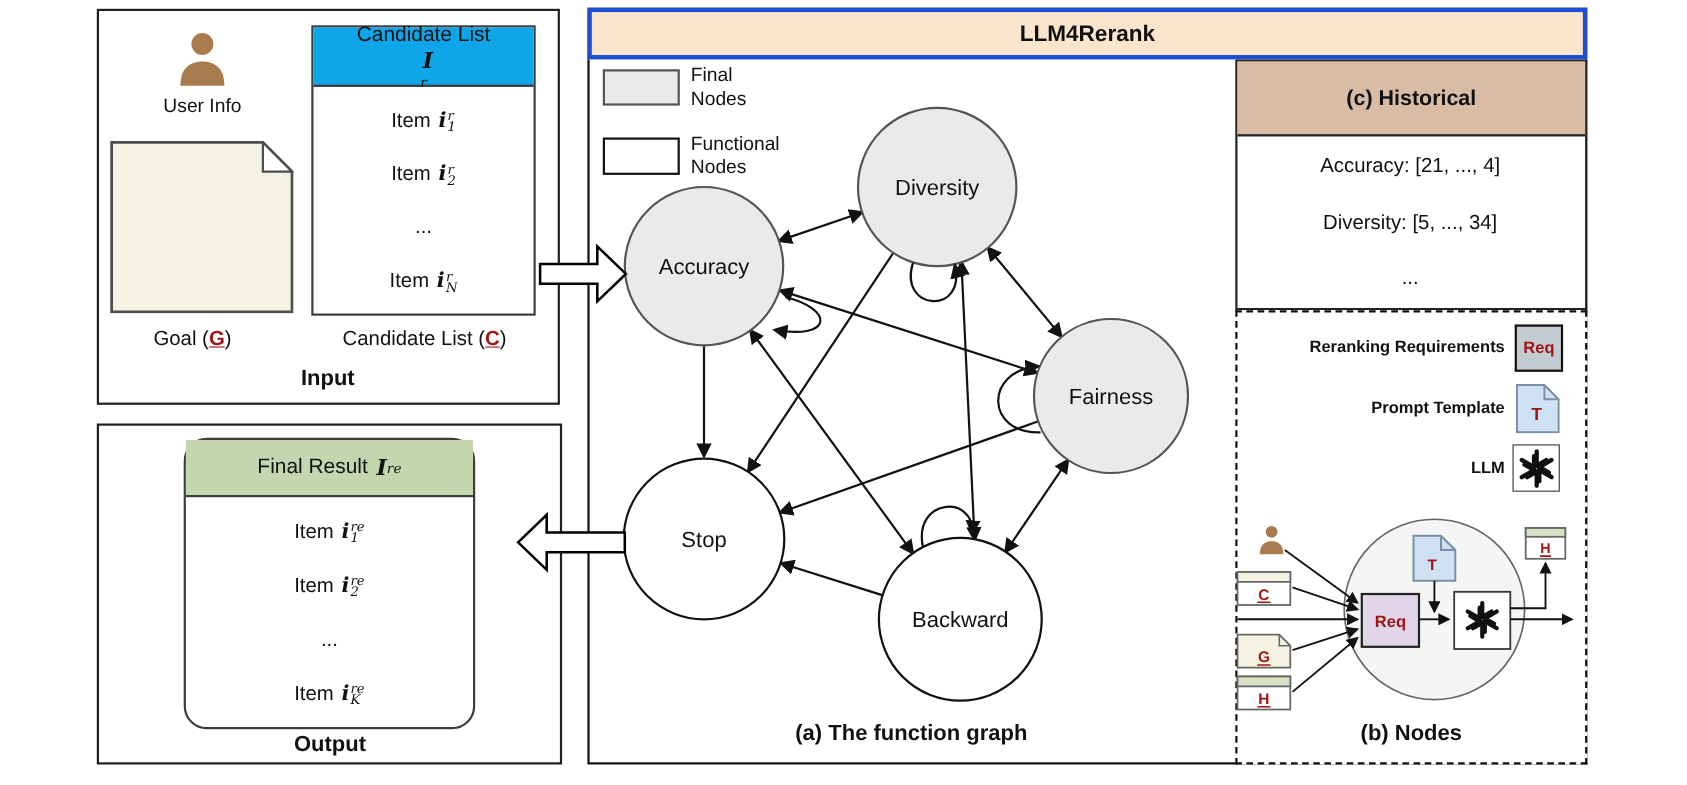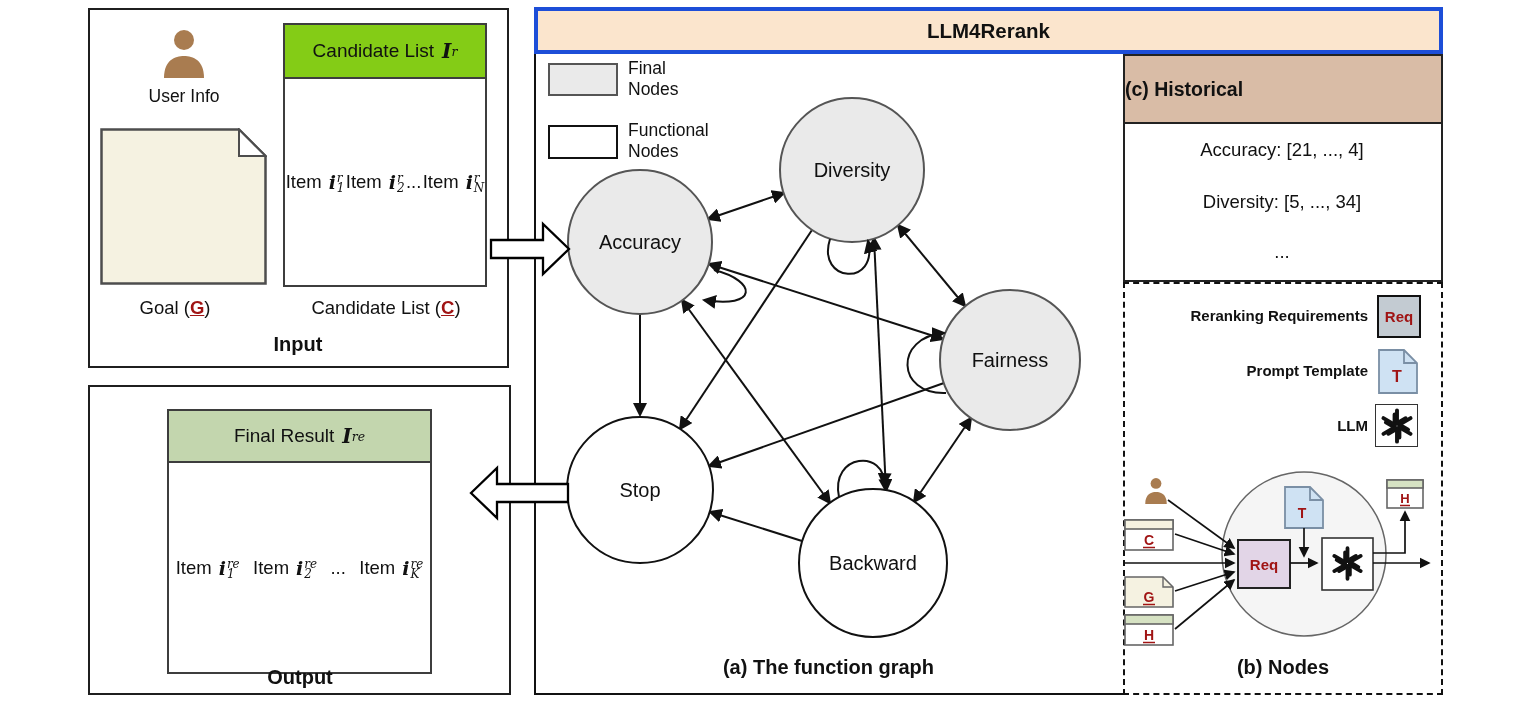--- a/index.html
+++ b/index.html
@@ -5,23 +5,23 @@
   * { margin:0; padding:0; box-sizing:border-box; }
   html,body { width:1534px; height:714px; background:#fff; font-family:"Liberation Sans", sans-serif; color:#111; position:relative; overflow:hidden; }
   .abs { position:absolute; }
 
   
   .outline-box { position:absolute; border:2px solid #1f1f1f; background:#fff; }
 
   
   .mini-table { position:absolute; border:2px solid #3d3d3d; background:#fff; display:flex; flex-direction:column; }
   .mt-header { height:54px; border-bottom:2px solid #3d3d3d; display:flex; align-items:center; justify-content:center; font-size:19px; white-space:nowrap; }
-  .mt-header.cream { background:#84cc16; }
+  .mt-header.cream { background:#0ea5e9;flex-direction:column; }
   .mt-header.green { background:#C3D6AE; height:52px; }
-  .mt-body { flex:1; display:flex; flex-direction:row; justify-content:space-around; align-items:center; font-size:18.5px; padding:6px 0; }
+  .mt-body { flex:1; display:flex; flex-direction:column; justify-content:space-around; align-items:center; font-size:18.5px; padding:6px 0; }
   .item-row { display:flex; align-items:center; }
 
   
   .msym { font-family:"DejaVu Serif", serif; font-style:italic; font-weight:bold; font-size:19px; margin-left:7px; }
   .msym:empty { margin:0; }
   .msym.hdr { font-size:20px; margin-left:8px; }
   sup.msup { font-family:"DejaVu Serif", serif; font-style:italic; font-weight:normal; font-size:12.5px; }
   .ss { display:inline-flex; flex-direction:column; align-items:flex-start; font-family:"DejaVu Serif", serif; font-style:italic; font-size:12px; line-height:10px; transform:translateY(1px); margin-left:1px; }
   .ss sup, .ss sub { font-size:12px; line-height:10px; }
 
@@ -33,21 +33,21 @@
   
   #main-panel { position:absolute; left:534px; top:7px; width:909px; height:688px; border:2px solid #111; background:#fff; }
   #panel-header { position:absolute; left:534px; top:7px; width:909px; height:47px; background:#FBE5CD; border:4px solid #1d4ed8; display:flex; align-items:center; justify-content:center; font-weight:bold; font-size:20.5px; }
 
   
   .legend-swatch { position:absolute; width:70px; }
   .legend-label { position:absolute; font-size:17.5px; line-height:21px; }
 
   
   #pool-box { position:absolute; left:1123px; top:54px; width:320px; height:228px; border:2px solid #222; background:#fff; }
-  #pool-header { height:68px; background:#D9BCA6; border-bottom:2px solid #222; display:flex; flex-direction:column; justify-content:center; font-weight:bold; font-size:19.5px; line-height:26px; }
+  #pool-header { height:68px; background:#D9BCA6; border-bottom:2px solid #222; display:flex; flex-direction:column; align-items:center; justify-content:center; font-weight:bold; font-size:19.5px; line-height:26px; }
   .pool-entry { position:absolute; left:1123px; width:318px; text-align:center; font-size:18.5px; }
 
   #nodes-box { position:absolute; left:1123px; top:282px; width:320px; height:413px; border:2px dashed #111; background:#fff; }
   .nrow-label { position:absolute; width:230px; text-align:right; font-size:15px; white-space:nowrap;font-weight:bold; }
   .icon-box { position:absolute; display:flex; align-items:center; justify-content:center; }
   .req-icon { width:44px; height:43px; background:#C3CBD2; border:2.5px solid #111; color:#A01414; font-weight:bold; font-size:15px; }
   .llm-icon { width:43px; height:43px; background:#fff; border:1.5px solid #333; }
   svg text { font-family:"Liberation Sans", sans-serif; }
 </style>
 </head>
@@ -126,21 +126,21 @@
 <div class="caption-sm" style="left:105px; top:297px; width:140px;">
   <span>Goal (</span><span class="red-letter">G</span><span>)</span>
 </div>
 <div class="caption-sm" style="left:281px; top:297px; width:210px;">
   <span>Candidate List (</span><span class="red-letter">C</span><span>)</span>
 </div>
 <div class="caption-bold" style="left:238px; top:333px; width:120px;">Input</div>
 
 <div class="outline-box" style="left:88px; top:385px; width:423px; height:310px;"></div>
 
-<div class="mini-table" style="left:167px; top:409px; width:265px; height:265px;">
+<div class="mini-table" style="left:167px; top:398px; width:265px; height:265px;border-radius:21px;">
   <div class="mt-header green">
     <span>Final Result</span>
       <i class="msym hdr">I</i>
       <sup class="msup">re</sup>
   </div>
   <div class="mt-body">
     <div class="item-row">
         <span>Item</span>
         <i class="msym">i</i>
         <span class="ss">

